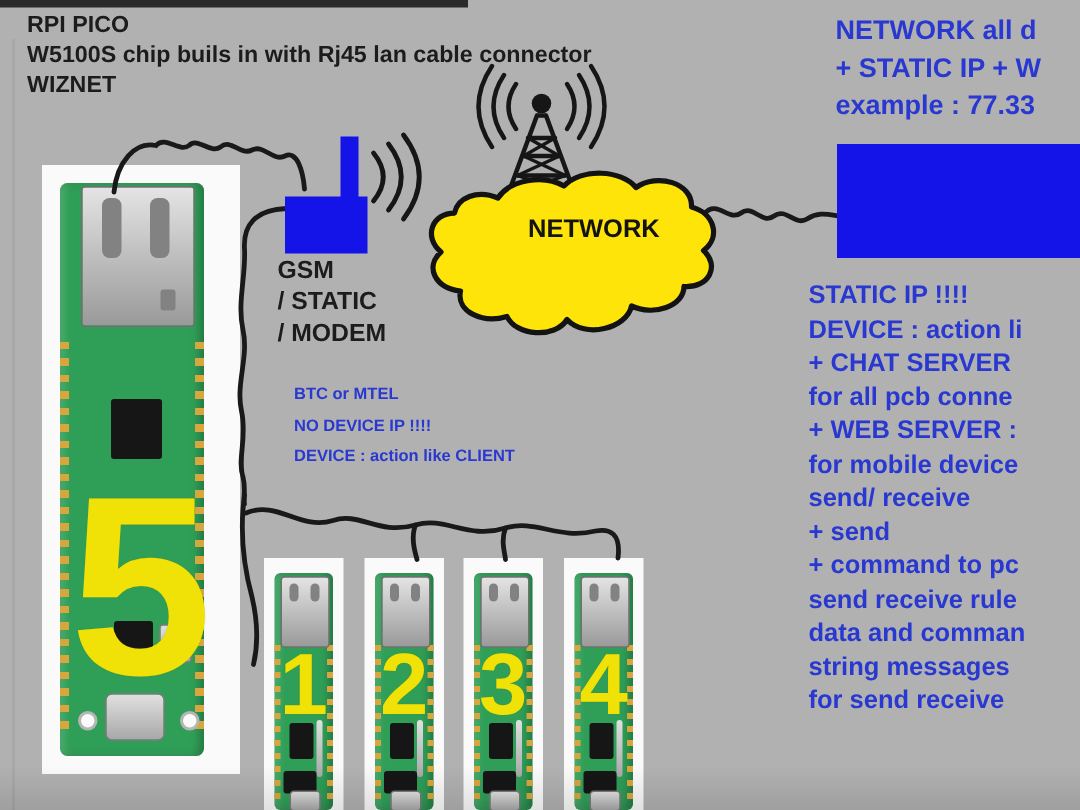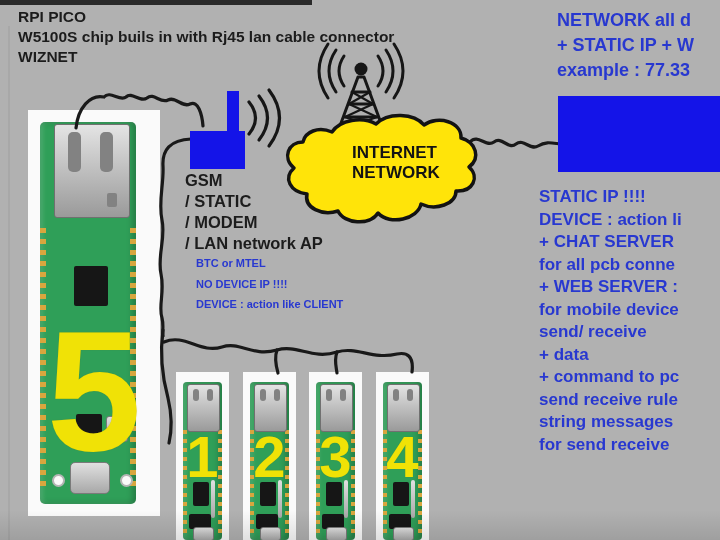--- a/index.html
+++ b/index.html
@@ -115,53 +115,52 @@
       <path d="M277,350 C274,358 276,366 278,373"></path>
       <path d="M337,352 C334,360 336,366 337,373"></path>
 
       <path d="M470,142 C478,133 486,148 494,142 C502,136 508,150 516,144 C524,138 530,151 538,146 C546,141 552,143 560,144"></path>
     </g>
 
     <path fill="#ffe409" stroke="#131313" stroke-width="3.5" stroke-linejoin="round" d="M332,132 C340,120 362,116 376,124 C388,112 414,113 424,125 C438,115 462,122 461,138 C476,142 481,158 469,167 C480,177 473,192 456,191 C456,204 436,211 421,204 C418,219 390,226 378,213 C370,226 344,224 338,211 C322,216 304,208 307,194 C290,192 283,178 294,168 C282,158 288,142 303,142 C305,132 318,126 332,132 Z"></path>
   </svg>
 
   <div class="cloud-label">
-    <div>INTERNET</div>
     <div>NETWORK</div>
   </div>
 
   <div class="blue-shape" style="left:227px; top:91px; width:12px; height:42px;"></div>
   <div class="blue-shape" style="left:190px; top:131px; width:55px; height:38px;"></div>
 
   <div class="txt black-txt" style="left:185px; top:170px; font-size:16.5px; line-height:21px; z-index:7;">
     <div>GSM</div>
     <div>/ STATIC</div>
     <div>/ MODEM</div>
-    <div>/ LAN network AP</div>
   </div>
 
   <div class="txt blue-txt" style="left:196px; top:253px; font-size:11px; line-height:20.5px; z-index:7;">
     <div>BTC or MTEL</div>
     <div>NO DEVICE IP !!!!</div>
     <div>DEVICE : action like CLIENT</div>
   </div>
 
   <div class="blue-shape" style="left:558px; top:96px; width:162px; height:76px;"></div>
 
   <div class="txt blue-txt clip" style="left:539px; top:186px; width:162px; font-size:17px; line-height:22.5px; z-index:7;">
     <div>STATIC IP !!!!</div>
     <div>DEVICE : action li</div>
     <div>+ CHAT SERVER</div>
     <div>for all pcb conne</div>
     <div>+ WEB SERVER :</div>
     <div>for mobile device</div>
     <div>send/ receive</div>
-    <div>+ data</div>
+    <div>+ send</div>
     <div>+ command to pc</div>
     <div>send receive rule</div>
+    <div>data and comman</div>
     <div>string messages</div>
     <div>for send receive</div>
   </div>
 
   <div class="card" style="left:176px; top:372px; width:53px; height:168px;">
     <div class="pcb" style="left:7px; top:10px; width:39px; height:158px; border-radius:4px;"></div>
     <div class="pads-sm" style="left:7px; top:58px; height:108px;"></div>
     <div class="pads-sm" style="left:42px; top:58px; height:108px;"></div>
     <div class="rj45" style="left:11px; top:12px; width:31px; height:46px;">
       <div class="slot" style="left:5px; top:4px; width:6px; height:12px;"></div>

